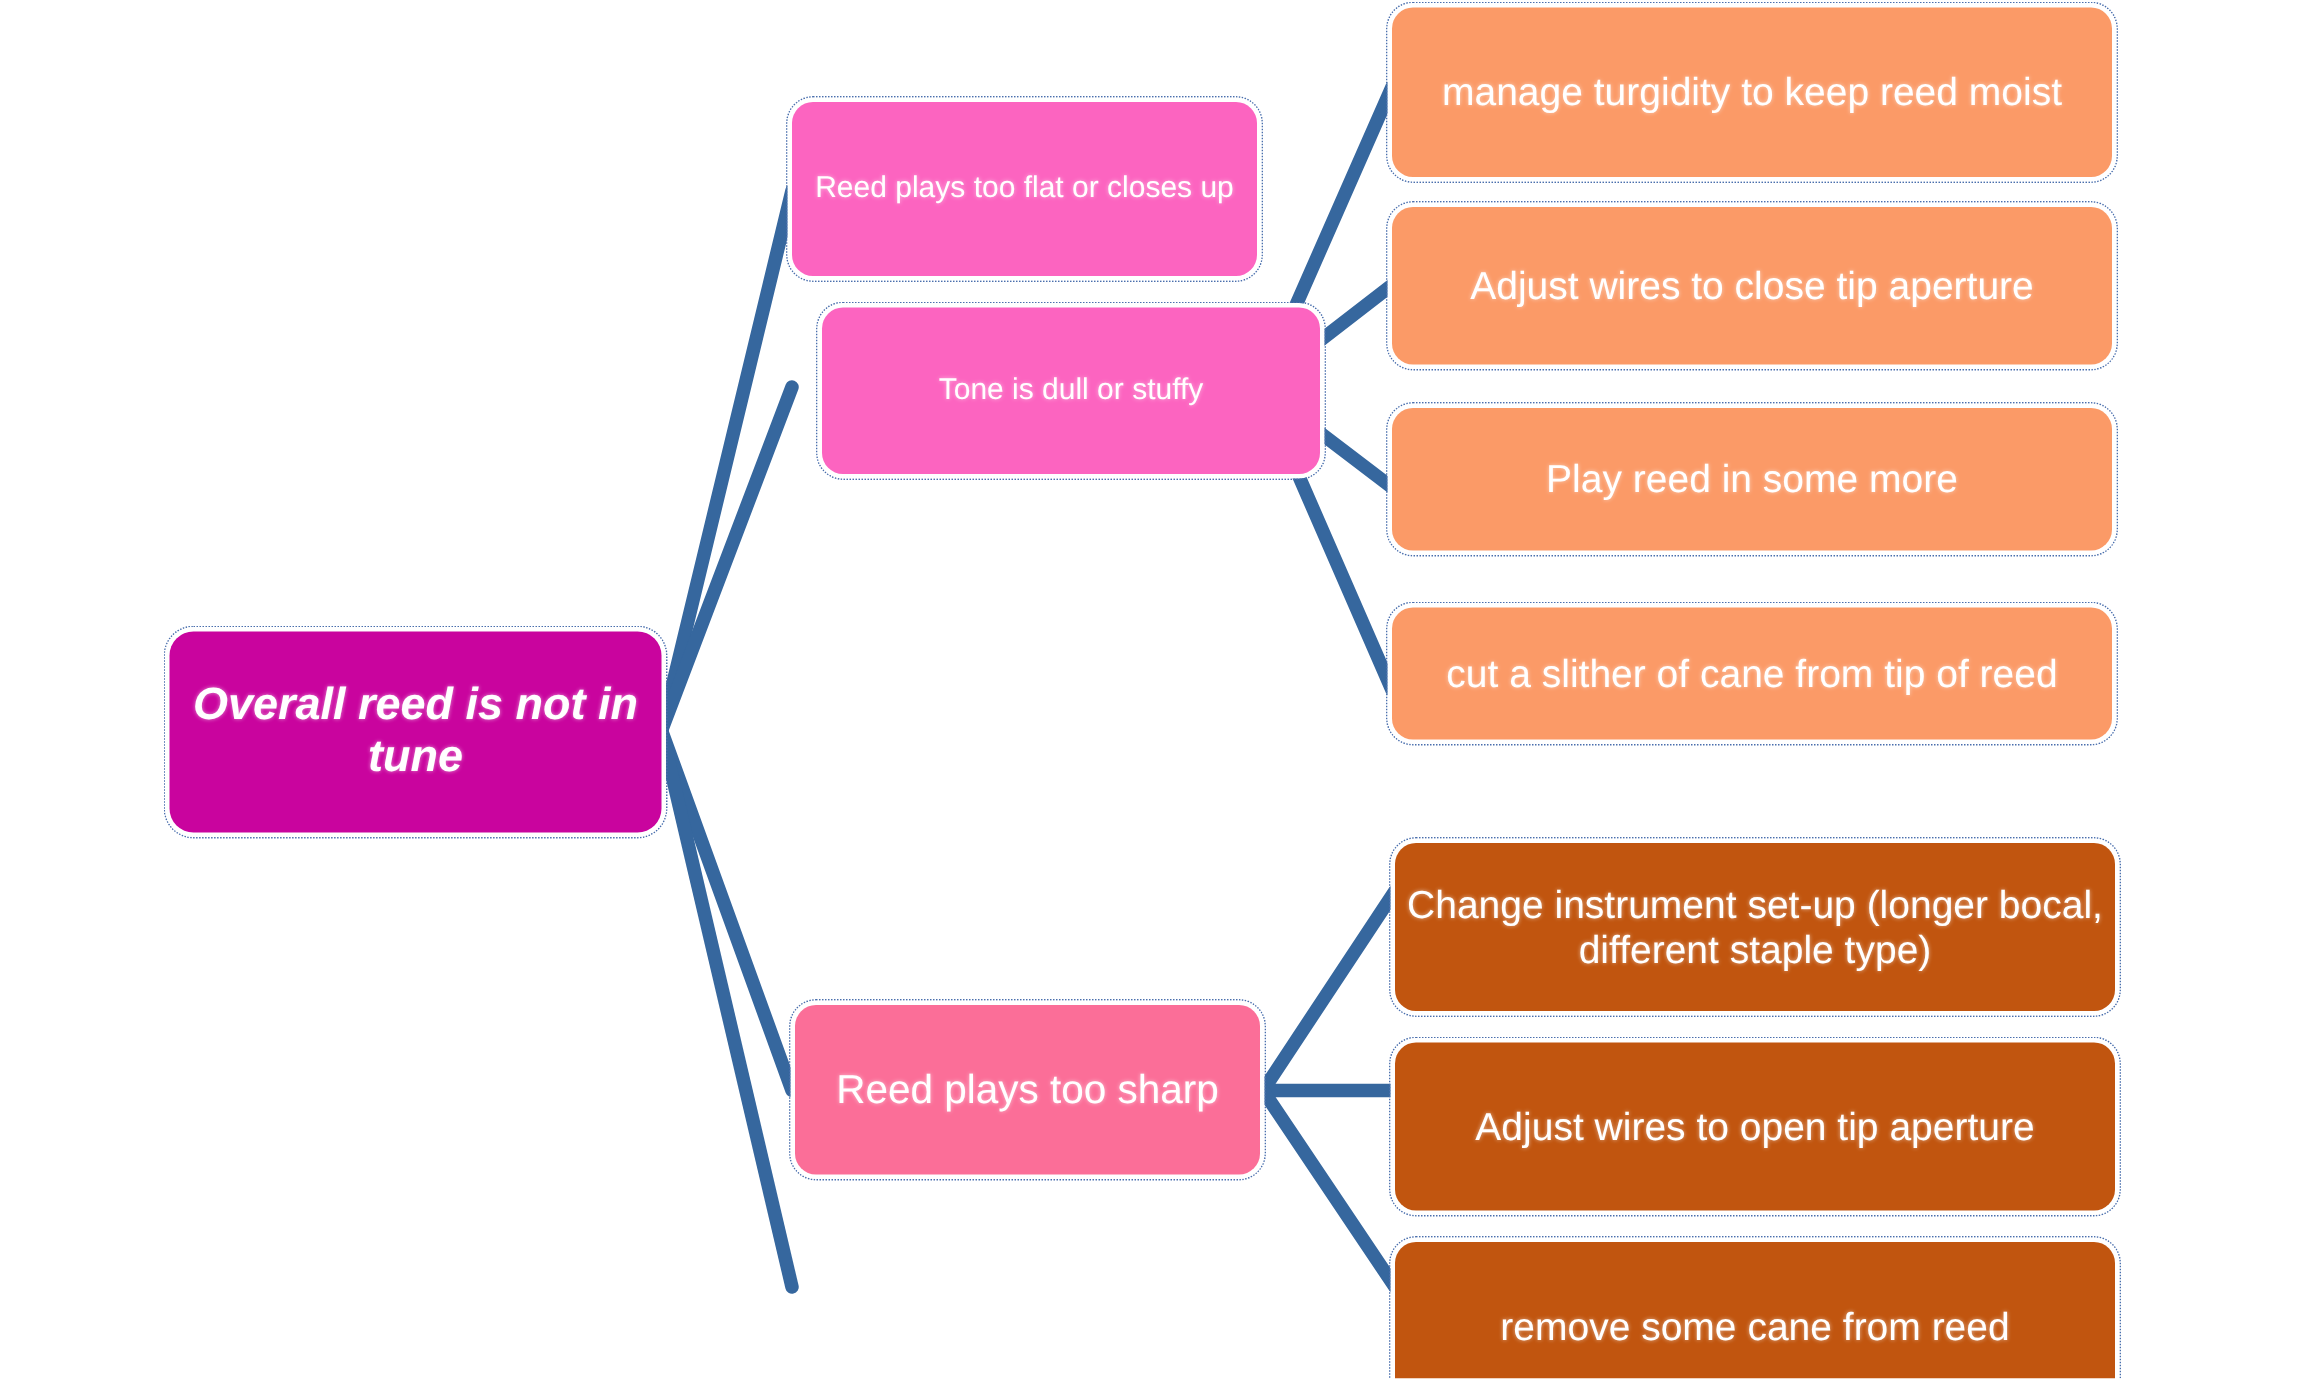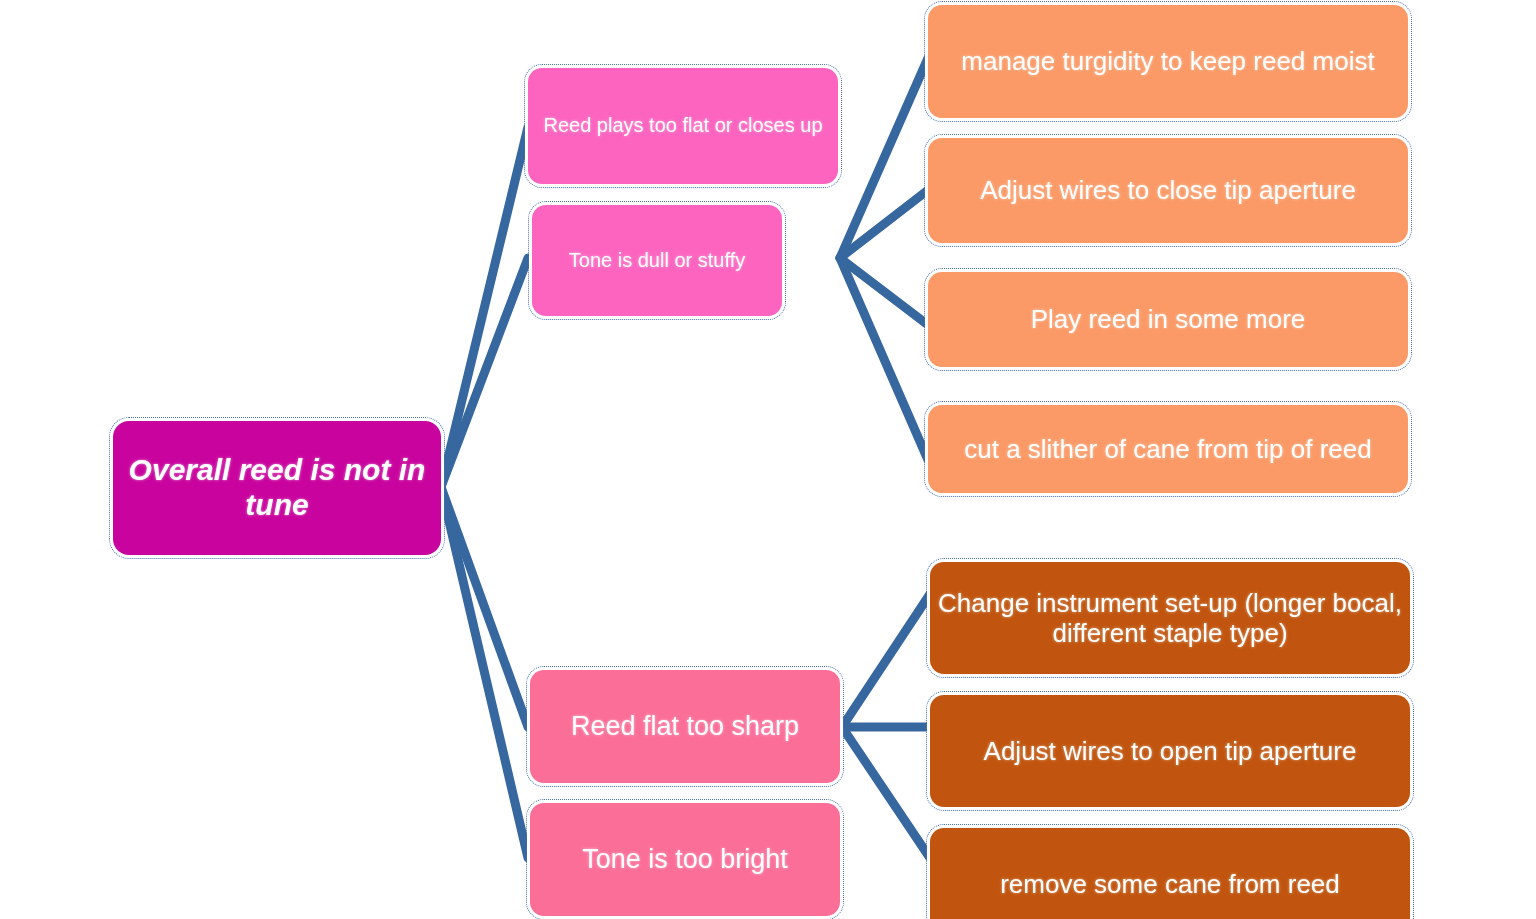--- a/index.html
+++ b/index.html
@@ -96,31 +96,28 @@
   </svg>
 
   <div class="node node-root" style="left:113px; top:421px; width:328px; height:134px;">
     <span>Overall reed is not in tune</span>
   </div>
 
   <div class="node node-pink" style="left:528px; top:68px; width:310px; height:116px;">
     <span>Reed plays too flat or closes up</span>
   </div>
 
-  <div class="node node-pink" style="left:532px; top:205px; width:250px; height:111px;">
+  <div class="node node-pink" style="left:548px; top:205px; width:332px; height:111px;">
     <span>Tone is dull or stuffy</span>
   </div>
 
   <div class="node node-pink-b" style="left:530px; top:670px; width:310px; height:113px;">
-    <span>Reed flat too sharp</span>
+    <span>Reed plays too sharp</span>
   </div>
 
-  <div class="node node-pink-b" style="left:530px; top:803px; width:310px; height:113px;">
-    <span>Tone is too bright</span>
-  </div>
 
   <div class="node node-orange" style="left:928px; top:5px; width:480px; height:113px;">
     <span>manage turgidity to keep reed moist</span>
   </div>
 
   <div class="node node-orange" style="left:928px; top:138px; width:480px; height:105px;">
     <span>Adjust wires to close tip aperture</span>
   </div>
 
   <div class="node node-orange" style="left:928px; top:272px; width:480px; height:95px;">

